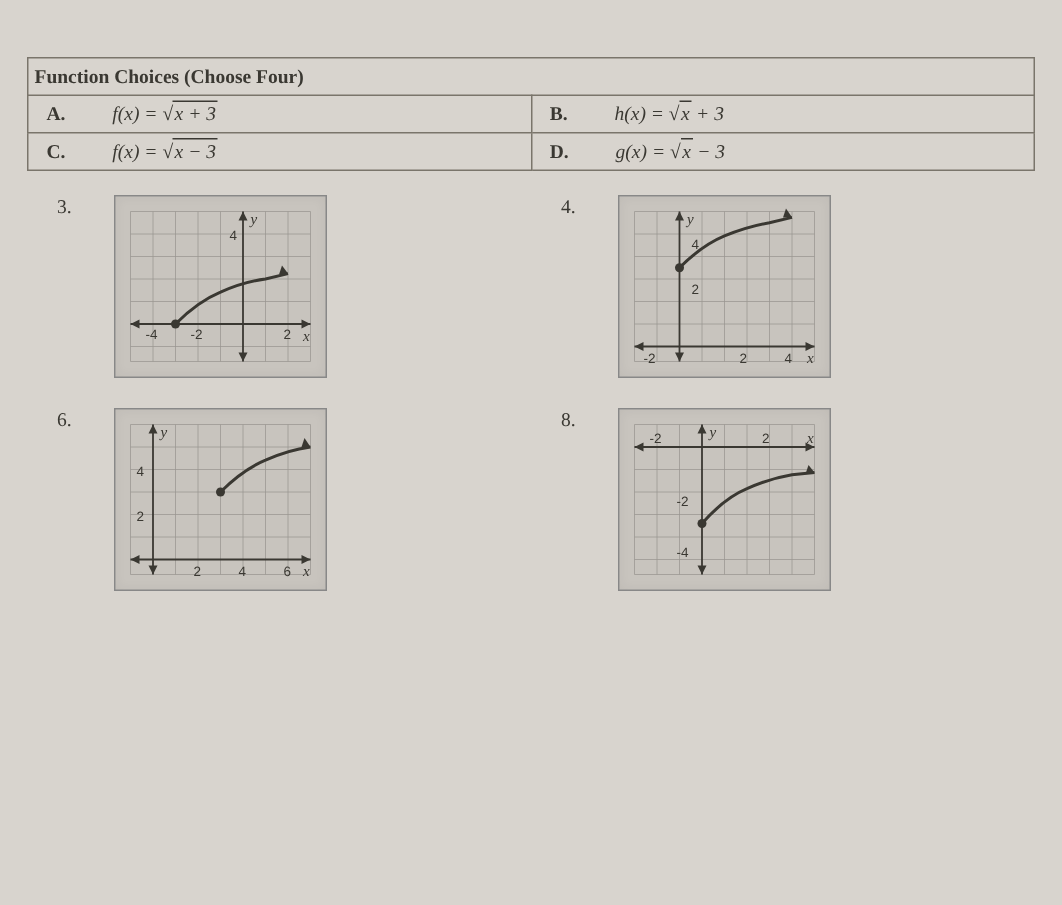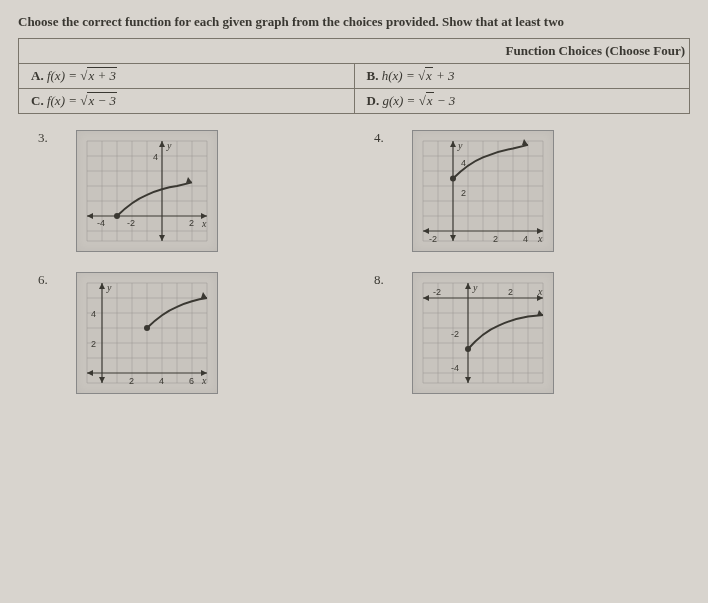--- a/index.html
+++ b/index.html
@@ -19,33 +19,33 @@
       margin-bottom: 6px;
     }
     table.choices {
       width: 100%;
       border-collapse: collapse;
       margin-bottom: 16px;
     }
     table.choices th {
       font-weight: bold;
       font-size: 13px;
-      text-align: right;
+      text-align: left;
       padding: 4px;
       border: 1px solid #7a756b;
       margin-left: 20px;
     }
     table.choices td {
       border: 1px solid #7a756b;
       padding: 4px 12px;
       font-size: 13px;
       width: 50%;
     }
     .choice-label { font-weight: bold; }
-    .math { font-style: italic; font-family: 'Times New Roman', serif; }
+    .math { font-style: italic; font-family: 'Times New Roman', serif; margin-left: 28px; }
     .sqrt {
       display: inline-block;
       position: relative;
     }
     .sqrt::before {
       content: "√";
       font-style: normal;
     }
     .sqrt .radicand {
       border-top: 1px solid #3a3832;
@@ -78,21 +78,21 @@
     .axis-line { stroke: #3a3832; stroke-width: 1.2; }
     .curve { stroke: #3a3832; stroke-width: 2; fill: none; }
     .endpoint { fill: #3a3832; }
     .tick-label { font-size: 9px; font-family: Arial, sans-serif; fill: #3a3832; }
     .axis-label { font-size: 10px; font-style: italic; font-family: 'Times New Roman', serif; fill: #3a3832; }
   </style>
 </head>
 <body>
 
 <div class="instructions">
-  <span>Choose the correct function for each given graph from the choices provided. Show that at least two</span><br>
+  <br>
 </div>
 
 <table class="choices">
   <tbody>
       <tr>
         <th colspan="2">Function Choices (Choose Four)</th>
       </tr>
   <tr>
     <td><span class="choice-label">A.</span> <span class="math"><i>f</i>(<i>x</i>) = <span class="sqrt"><span class="radicand"><i>x</i> + 3</span></span></span></td>
     <td><span class="choice-label">B.</span> <span class="math"><i>h</i>(<i>x</i>) = <span class="sqrt"><span class="radicand"><i>x</i></span></span> + 3</span></td>

